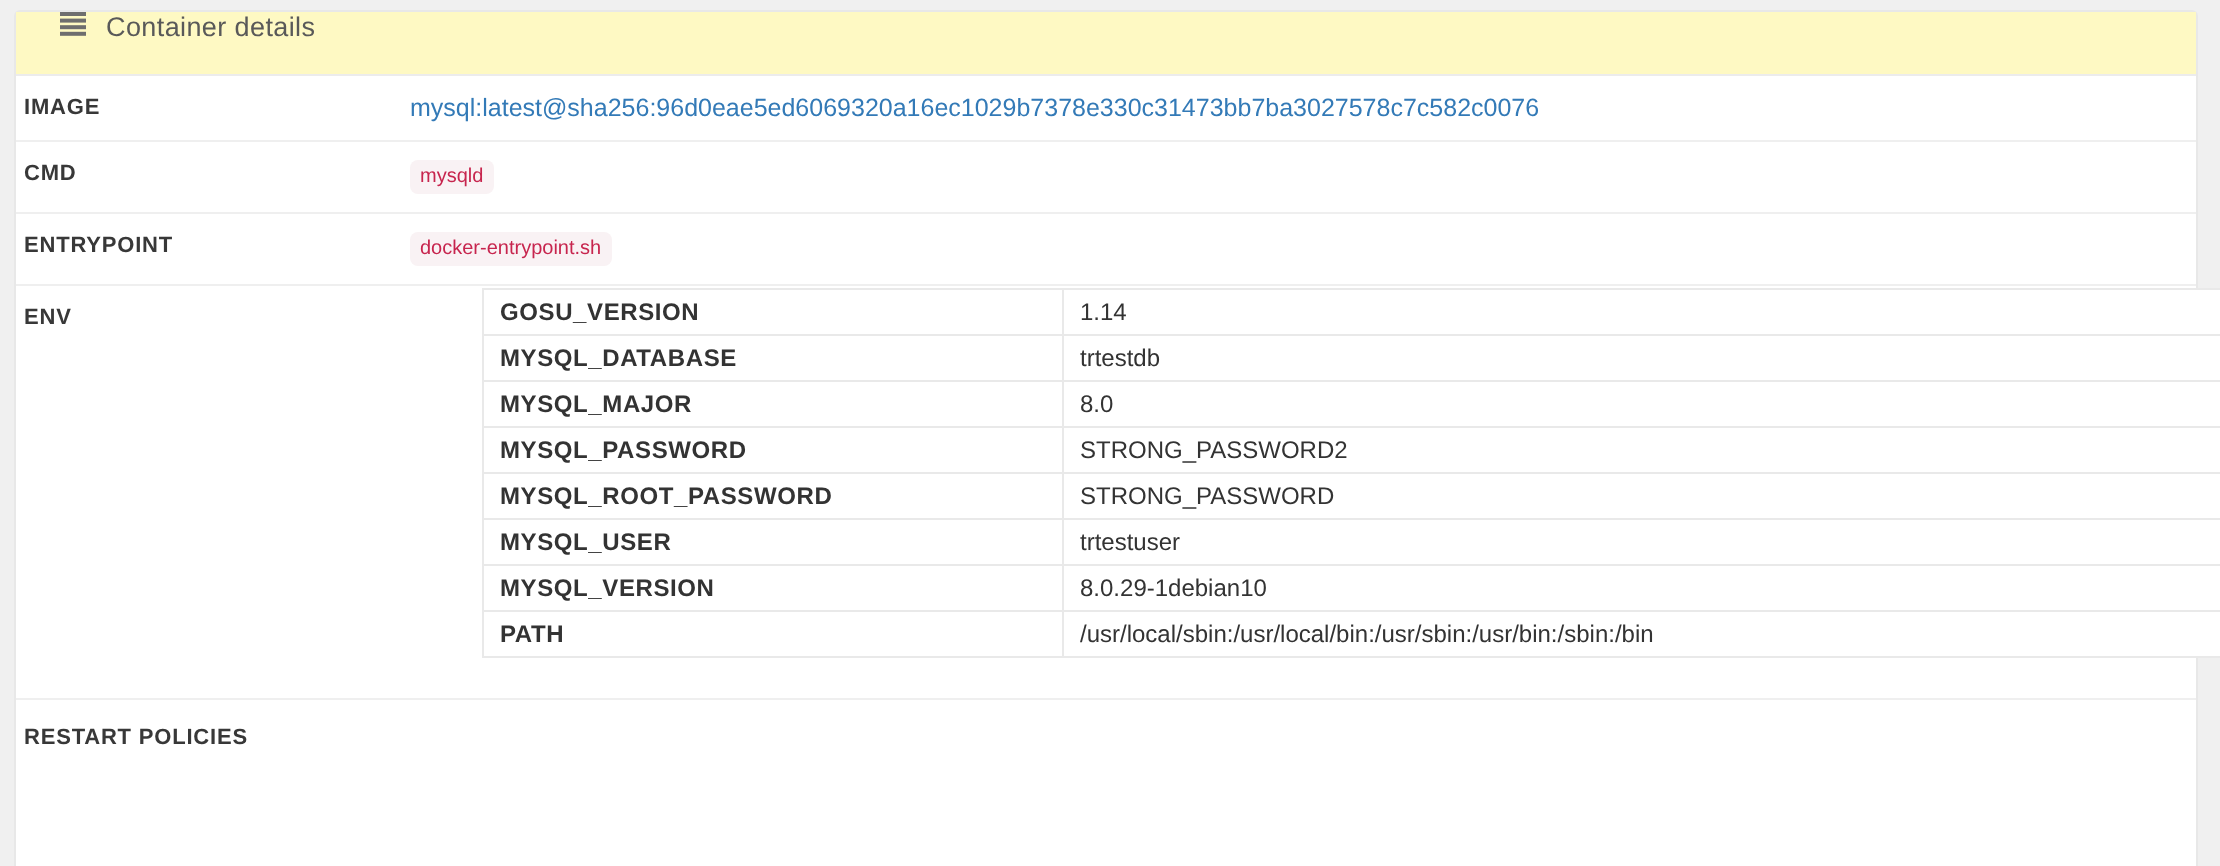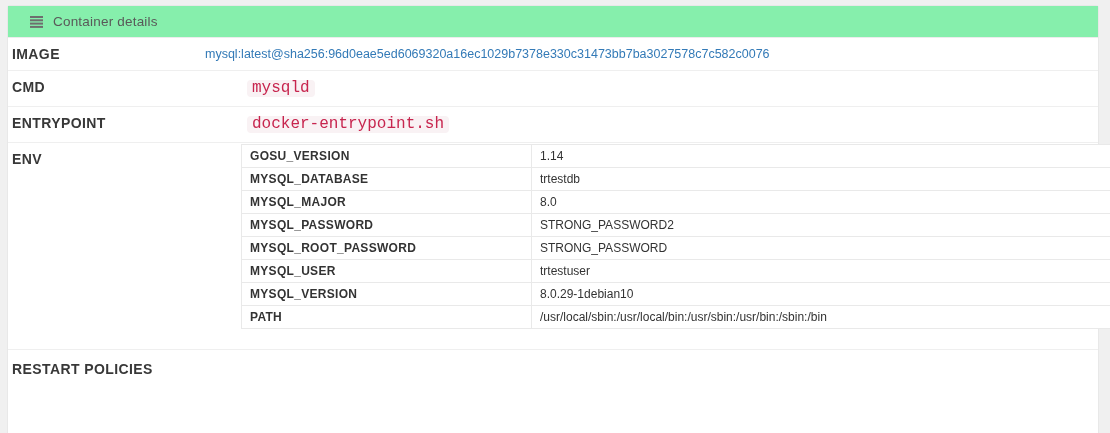--- a/index.html
+++ b/index.html
@@ -11,23 +11,22 @@
   }
   .widget {
     margin: 6px 12px 0 8px;
     width: 1090px;
     background: #ffffff;
     border-radius: 2px;
     box-shadow: 0 0 0 1px rgba(0,0,0,0.03);
   }
   .widget-header {
     height: 32px;
-    background: #86efac;
-    display: flex;
-    align-items: center;
+    background: #fef9c3;
+    display: flex;
     padding: 0 12px 0 22px;
     border-bottom: 1px solid #ececec;
   }
   .widget-header .hicon {
     display: inline-flex;
     margin-right: 10px;
     color: #6e6e6e;
   }
   .widget-title {
     font-size: 13.5px;
@@ -35,48 +34,47 @@
     letter-spacing: 0.2px;
   }
   .detail-row {
     display: flex;
     border-bottom: 1px solid #efefef;
   }
   .detail-label {
     width: 197px;
     flex: 0 0 197px;
     padding: 9px 5px 9px 4px;
-    font-size: 14px;
+    font-size: 11px;
     font-weight: 700;
     letter-spacing: 0.4px;
     color: #383838;
     text-transform: uppercase;
     line-height: 14px;
   }
   .detail-value {
     flex: 1;
     padding: 9px 8px 9px 0;
     font-size: 12.5px;
     line-height: 14px;
   }
   a.image-link {
     color: #337ab7;
     text-decoration: none;
     font-size: 12.5px;
   }
   .code {
     display: inline-block;
-    font-family: Liberation Mono, monospace;
-    font-size: 16px;
+    font-family: Liberation Sans, sans-serif;
+    font-size: 10px;
     color: #c7254e;
     background: #f9f2f4;
     padding: 2px 5px;
     border-radius: 4px;
     line-height: 13px;
-    margin-left: 42px;
   }
   .env-row .detail-value { padding: 1px 8px 20px 0; }
   table.env-table {
     width: 100%;
     border-collapse: collapse;
     background: #fff;
     margin-left: 36px;
   }
   table.env-table td {
     border: 1px solid #e9e9e9;

